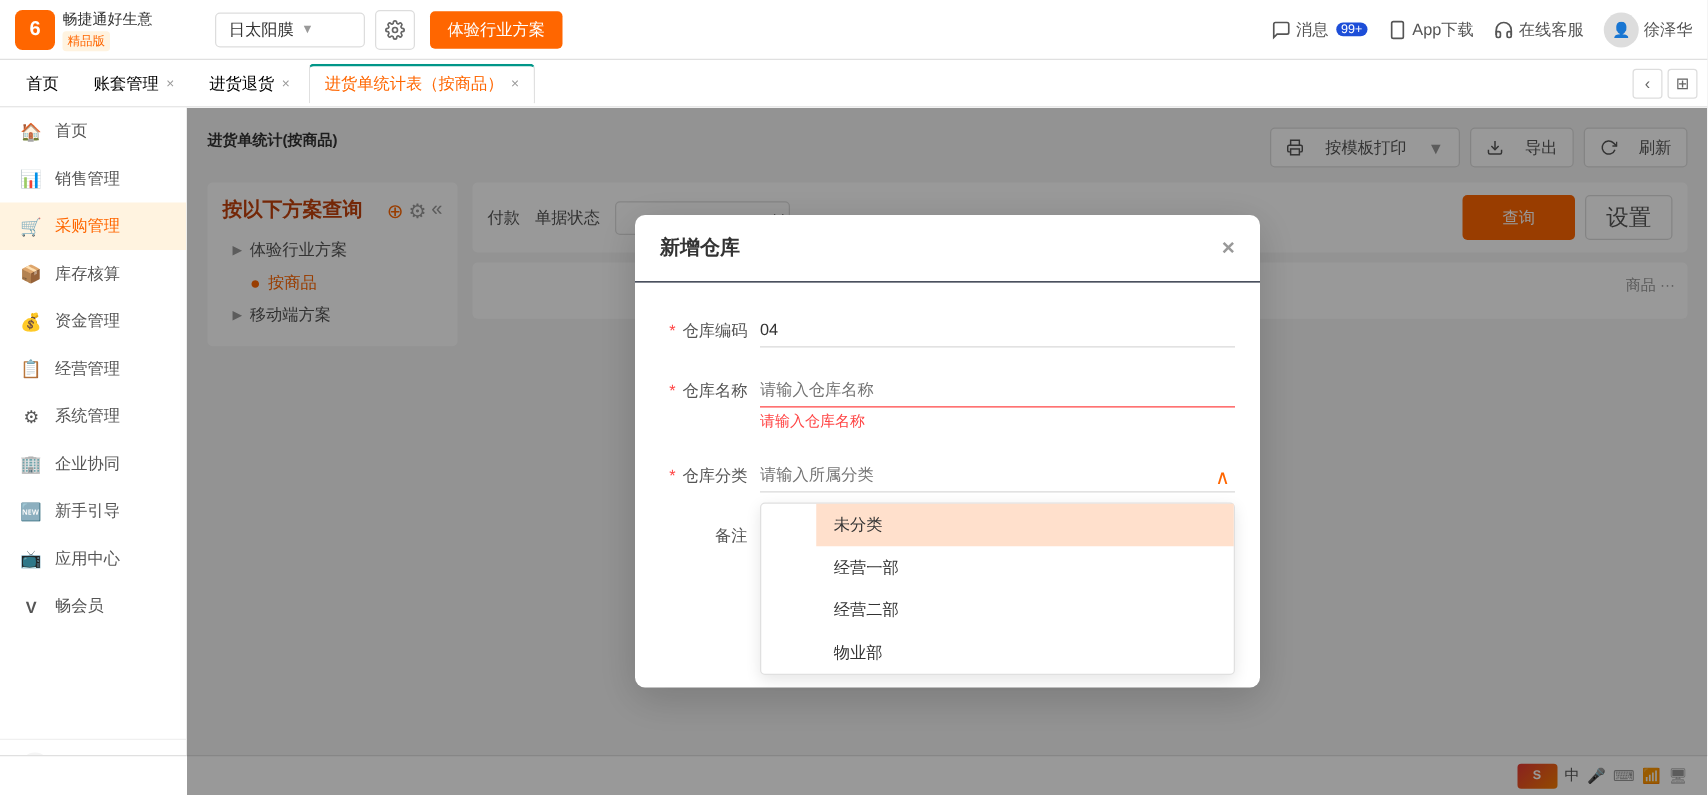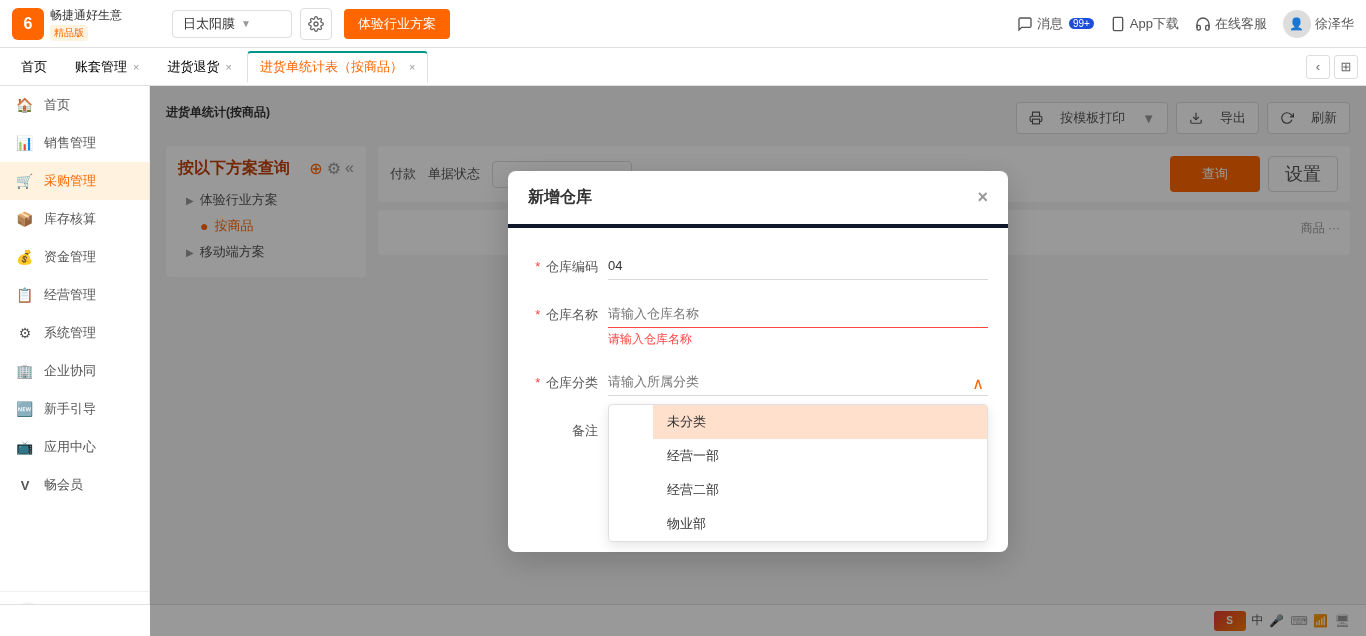--- a/index.html
+++ b/index.html
@@ -84,21 +84,21 @@
     .overlay {
       position: absolute; top: 0; left: 0; right: 0; bottom: 0;
       background: rgba(0,0,0,0.4); z-index: 100; display: flex; align-items: center; justify-content: center;
     }
     .modal {
       background: #fff; border-radius: 8px; width: 500px; box-shadow: 0 8px 32px rgba(0,0,0,0.18);
       position: relative;
     }
     .modal-header {
       display: flex; align-items: center; justify-content: space-between;
-      padding: 16px 20px; border-bottom: 4px solid #0f172a; font-size: 16px; font-weight: 600; color: #333;
+      padding: 16px 20px; border-bottom: 1px solid #0f172a; font-size: 16px; font-weight: 600; color: #333;
     }
     .modal-close { cursor: pointer; color: #999; font-size: 18px; }
     .modal-body { padding: 24px 20px; }
     .form-row { display: flex; align-items: flex-start; margin-bottom: 20px; }
     .form-label { width: 80px; text-align: right; padding-right: 10px; padding-top: 6px; color: #555; font-size: 13px; }
     .required-star { color: #f44; margin-right: 2px; }
     .form-control-wrap { flex: 1; position: relative; }
     .form-input {
       width: 100%; border: none; border-bottom: 1px solid #d9d9d9;
       padding: 6px 0; font-size: 13px; outline: none; color: #333; background: transparent;

